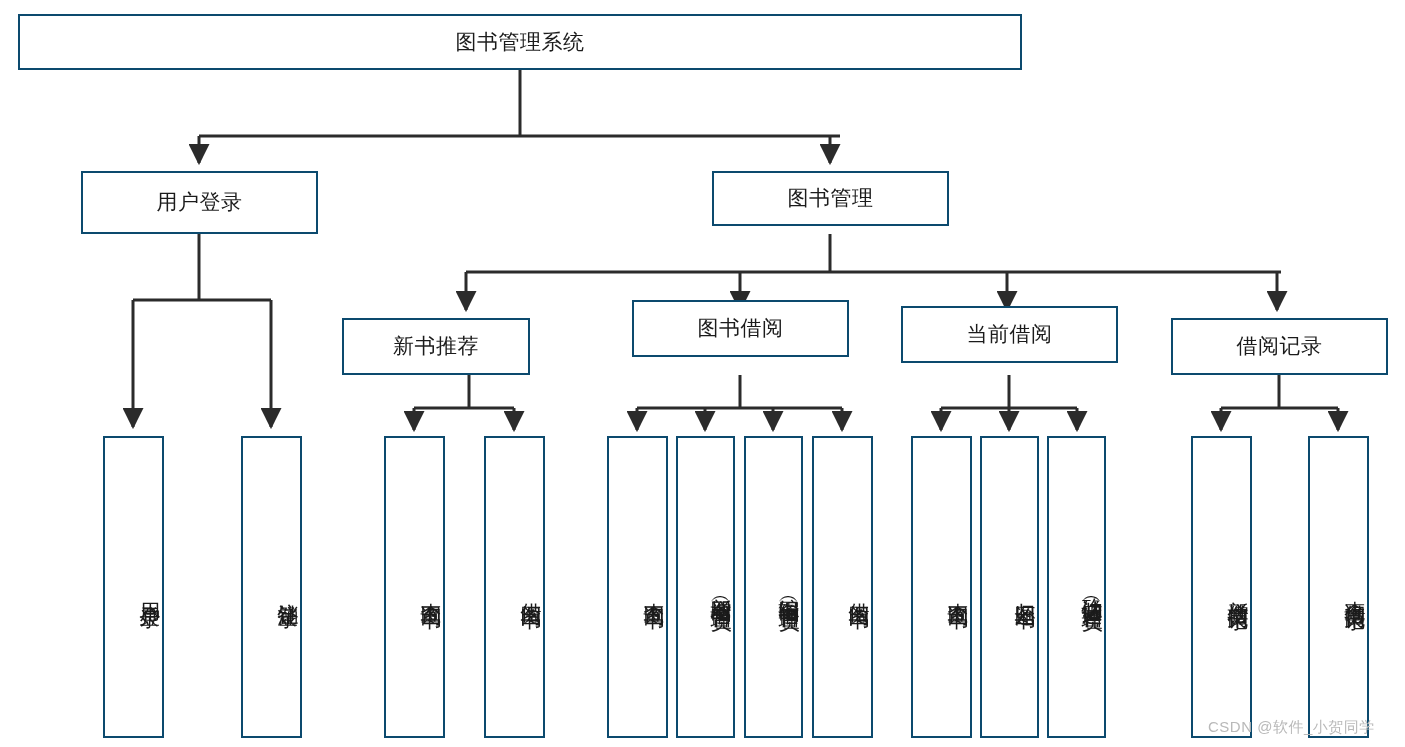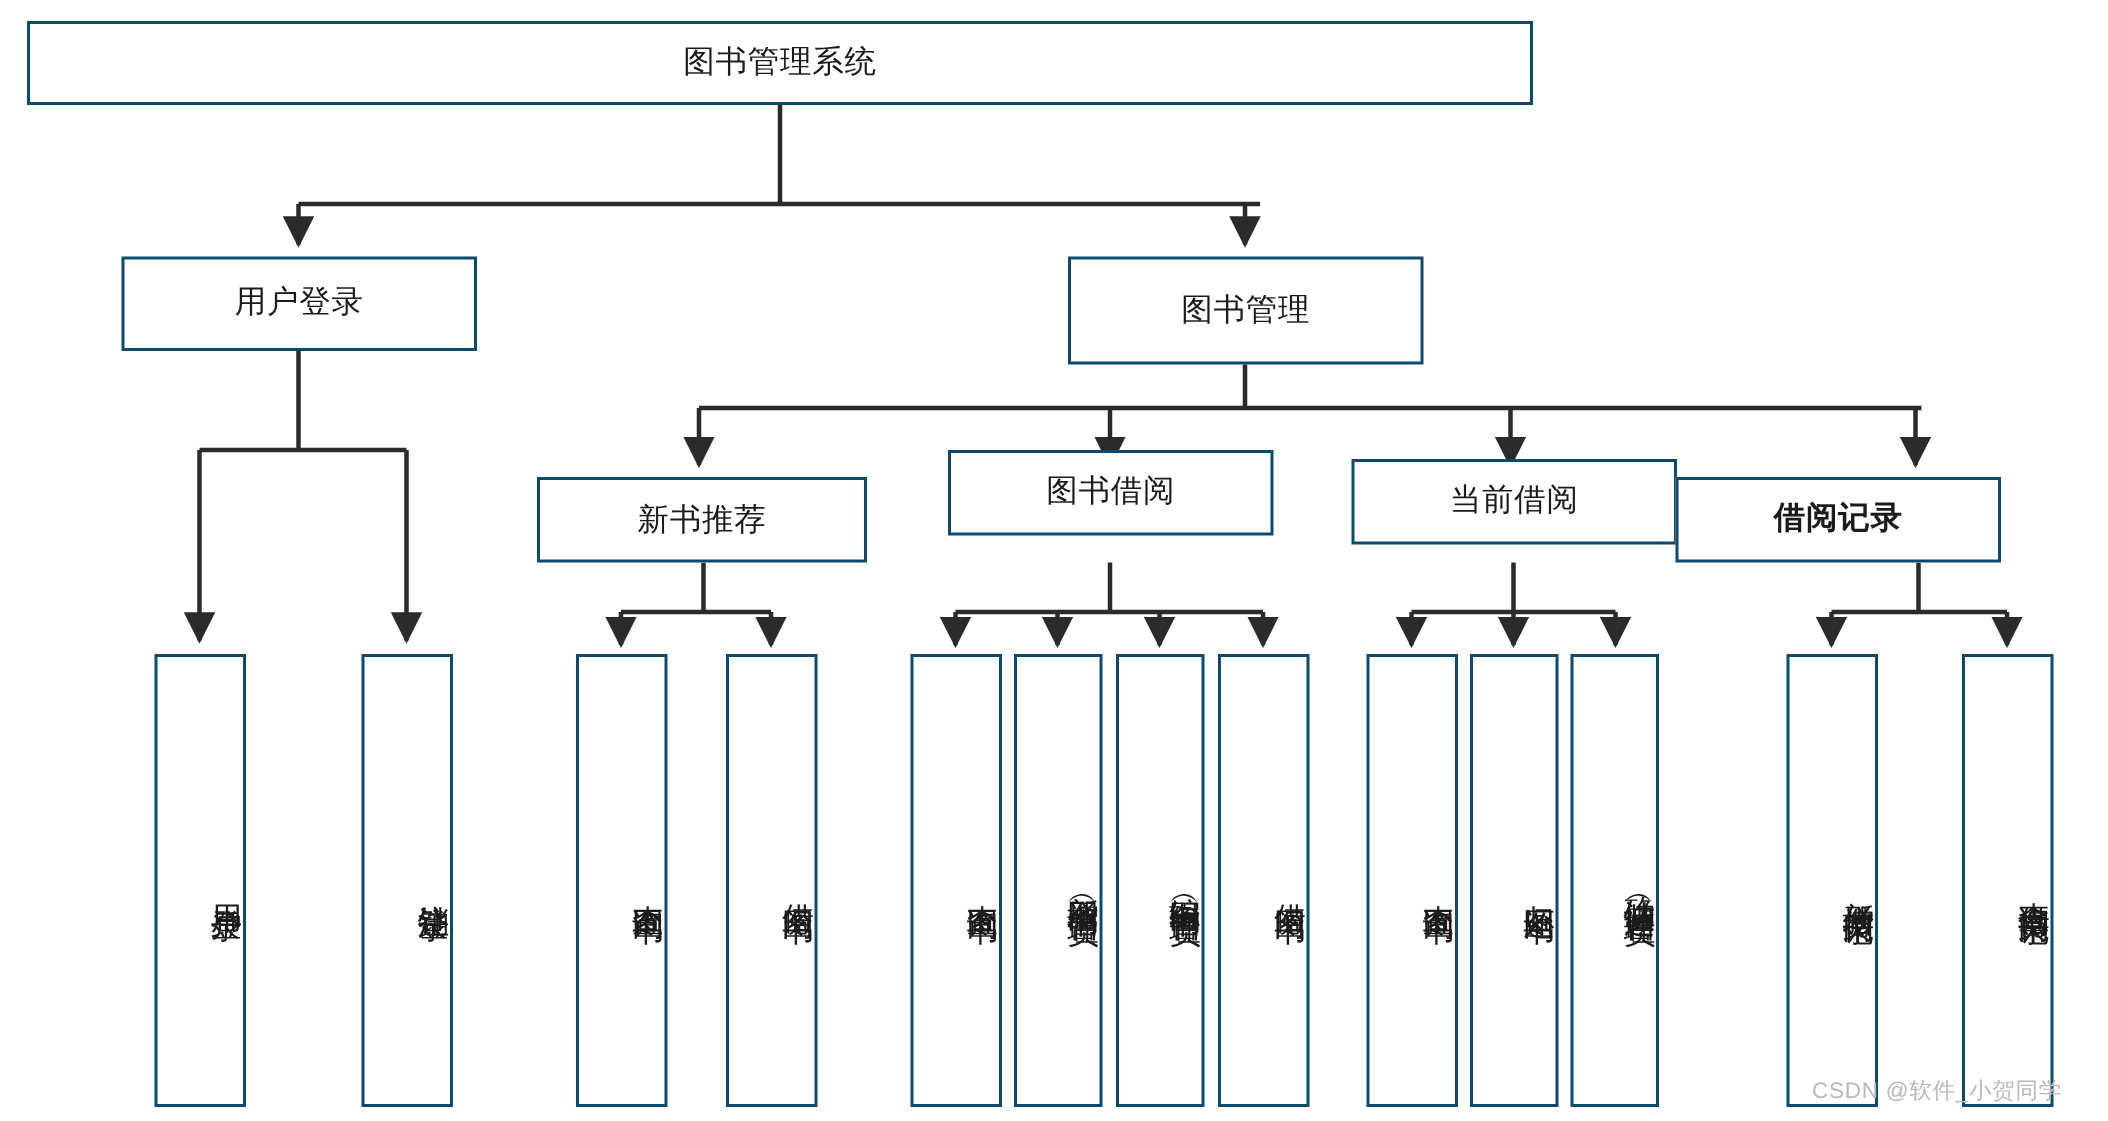--- a/index.html
+++ b/index.html
@@ -116,34 +116,34 @@
     </g>
   </svg>
 
   <div class="node horiz" style="left:18px; top:14px; width:1004px; height:56px;">
     <span class="lbl">图书管理系统</span>
   </div>
 
   <div class="node horiz" style="left:81px; top:171px; width:237px; height:63px;">
     <span class="lbl">用户登录</span>
   </div>
-  <div class="node horiz" style="left:712px; top:171px; width:237px; height:72px;">
+  <div class="node horiz" style="left:712px; top:171px; width:237px; height:55px;">
     <span class="lbl">图书管理</span>
   </div>
 
-  <div class="node horiz" style="left:358px; top:318px; width:220px; height:57px;font-family:Liberation Serif, serif;">
+  <div class="node horiz" style="left:342px; top:318px; width:188px; height:57px;">
     <span class="lbl">新书推荐</span>
   </div>
   <div class="node horiz" style="left:632px; top:300px; width:217px; height:57px;">
     <span class="lbl">图书借阅</span>
   </div>
   <div class="node horiz" style="left:901px; top:306px; width:217px; height:57px;">
     <span class="lbl">当前借阅</span>
   </div>
-  <div class="node horiz" style="left:1117px; top:318px; width:217px; height:57px;font-weight:bold;">
+  <div class="node horiz" style="left:1171px; top:318px; width:217px; height:57px;">
     <span class="lbl">借阅记录</span>
   </div>
 
   <div class="node vert" style="left:103px; top:436px; width:61px; height:302px;">
     <span class="lbl">用户登录</span>
   </div>
   <div class="node vert" style="left:241px; top:436px; width:61px; height:302px;">
     <span class="lbl">注销登录</span>
   </div>
 

